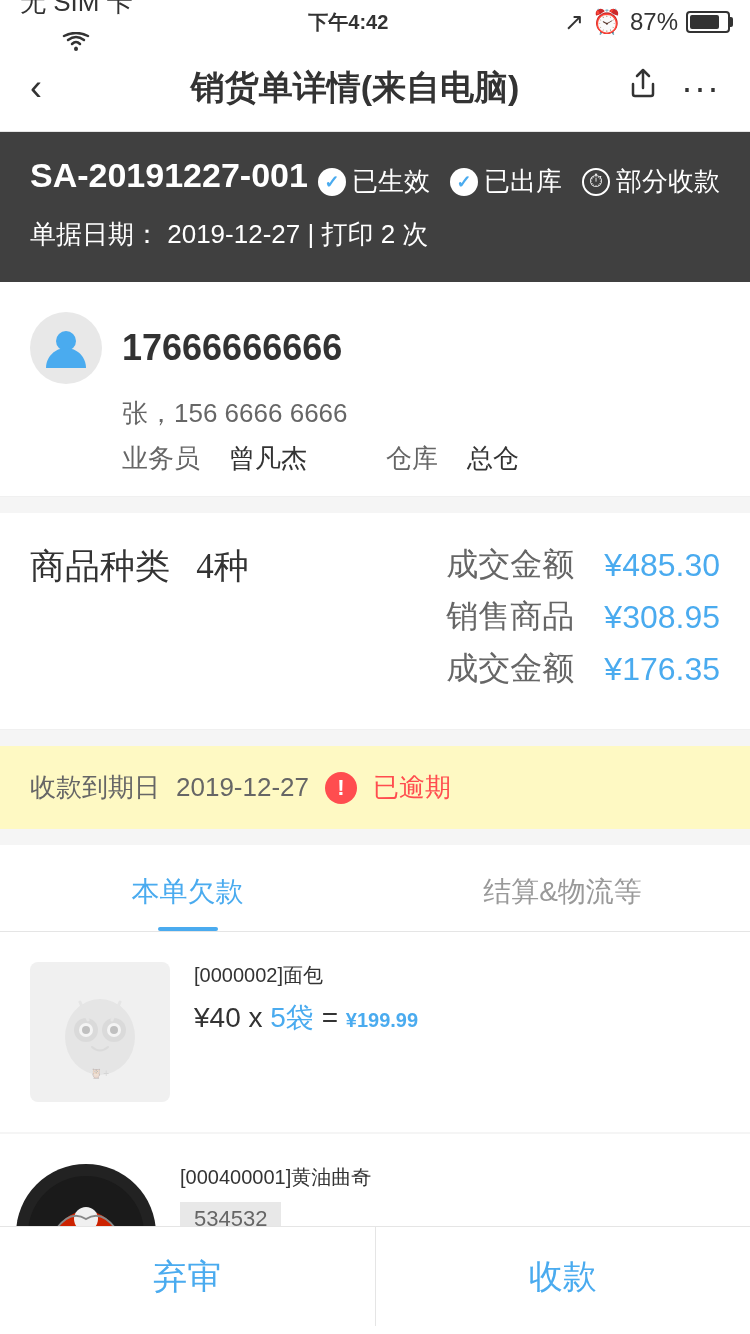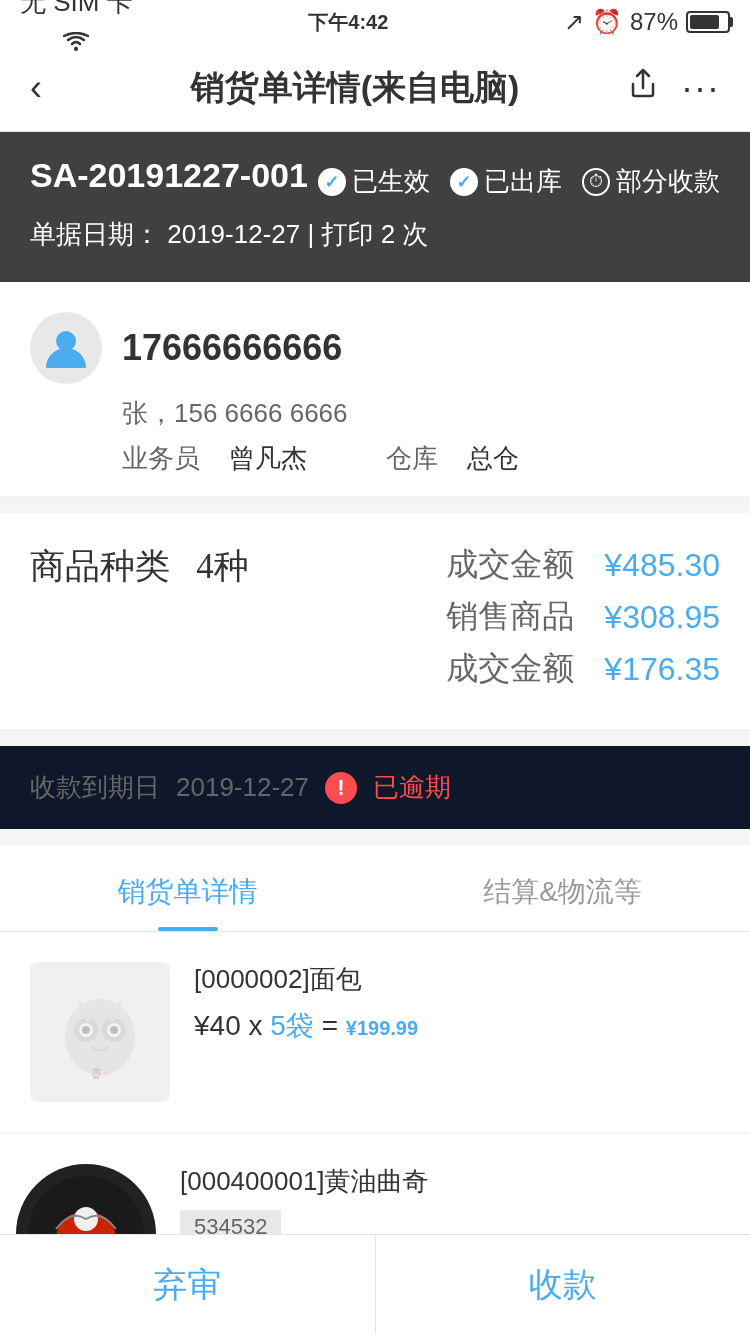--- a/index.html
+++ b/index.html
@@ -209,21 +209,21 @@
       align-items: center;
       gap: 30px;
       margin-bottom: 8px;
       font-size: 32px;
     }
     .stat-label { color: #666; }
     .stat-val { color: #4AABEF; font-weight: 500; }
 
     
     .due-section {
-      background: #0f172a;
+      background: #fef9c3;
       margin-top: 16px;
       padding: 24px 30px;
       display: flex;
       align-items: center;
       gap: 16px;
       font-size: 26px;
       color: #666;
     }
     .overdue-badge {
       background: #ff4d4f;
@@ -300,21 +300,21 @@
     .product-img-placeholder {
       width: 100%;
       height: 100%;
       display: flex;
       align-items: center;
       justify-content: center;
     }
     .owl-svg { opacity: 0.3; }
     .product-info { flex: 1; }
     .product-name {
-      font-size: 26px;
+      font-size: 20px;
       color: #333;
       margin-bottom: 10px;
     }
     .product-tag {
       display: inline-block;
       background: #e8e8e8;
       color: #666;
       font-size: 22px;
       padding: 4px 14px;
       border-radius: 0;
@@ -324,21 +324,21 @@
       font-size: 28px;
       color: #333;
       margin-top: 8px;
     }
     .price-highlight { color: #4AABEF; font-weight: 500; }
     .price-total { color: #4AABEF; font-weight: 600; font-size: 20px; }
 
     
     .bottom-bar {
       position: fixed;
-      bottom: 0;
+      bottom: 8px;
       left: 0;
       width: 750px;
       height: 100px;
       background: #fff;
       border-top: 1px solid #e5e5e5;
       display: flex;
     }
     .bottom-btn {
       flex: 1;
       display: flex;
@@ -463,21 +463,21 @@
 </div>
 
 <div class="due-section">
   <span>收款到期日</span>
   <span>2019-12-27</span>
   <div class="overdue-badge">!</div>
   <span class="overdue-text">已逾期</span>
 </div>
 
 <div class="tabs-section">
-  <div class="tab-item active">销货单详情</div>
+  <div class="tab-item active">本单欠款</div>
   <div class="tab-item">结算&amp;物流等</div>
 </div>
 
 <div class="product-list">
 
   <div class="product-item">
     <div class="product-img">
       <div class="product-img-placeholder">
         <svg class="owl-svg" width="100" height="100" viewBox="0 0 100 100" fill="none">
           <ellipse cx="50" cy="55" rx="35" ry="38" fill="#ccc"></ellipse>

